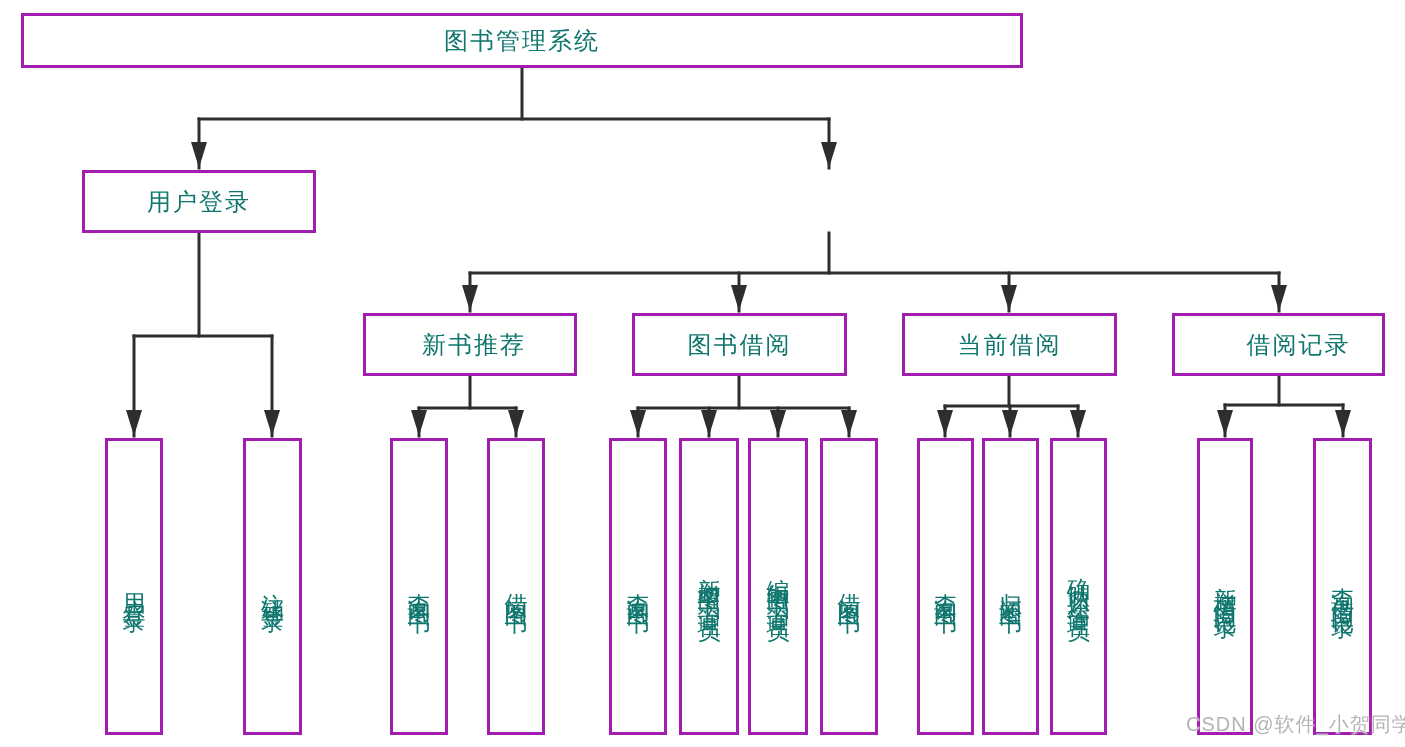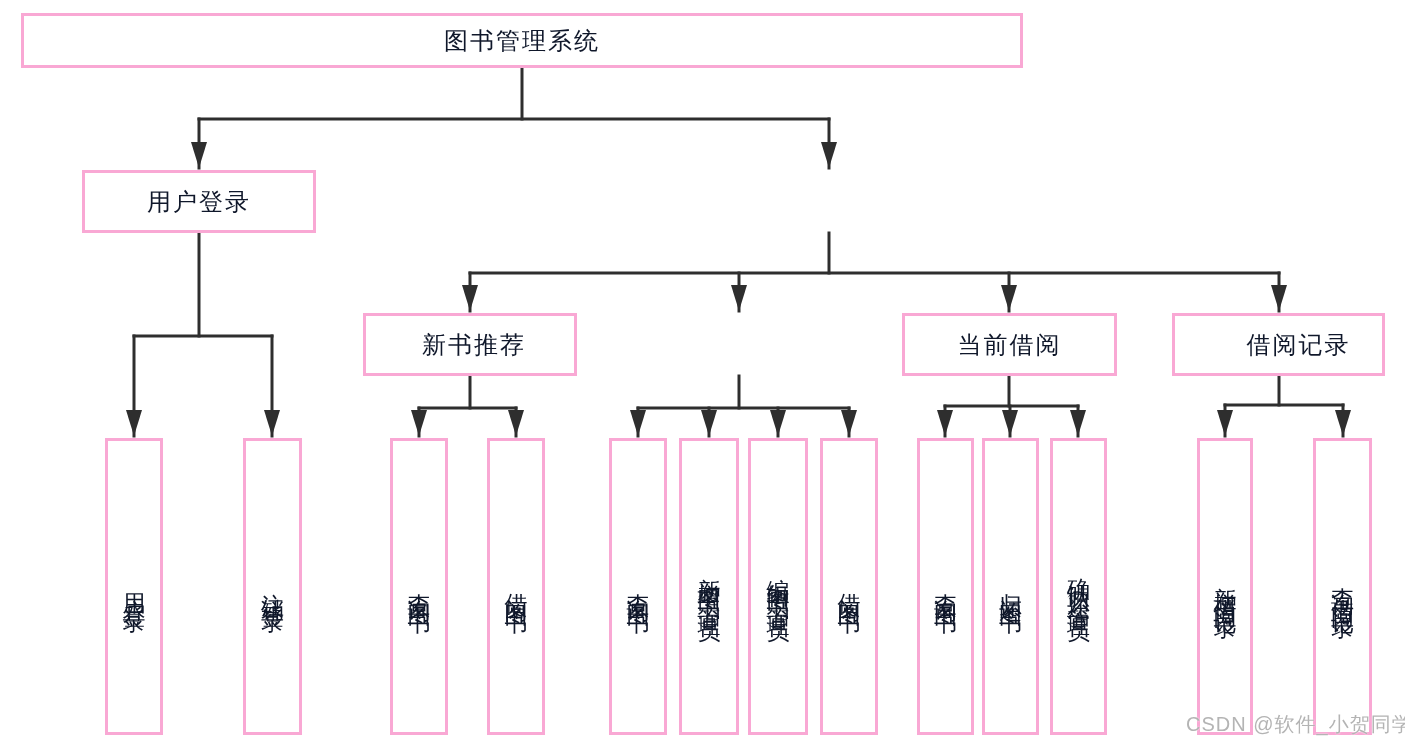--- a/index.html
+++ b/index.html
@@ -9,25 +9,25 @@
     position: relative;
     overflow: hidden;
     font-family: "Liberation Sans", "DejaVu Sans", sans-serif;
   }
   #canvas { position: absolute; left: 0; top: 0; width: 1405px; height: 747px; }
   svg.wires { position: absolute; left: 0; top: 0; pointer-events: none; }
 
   .node {
     position: absolute;
     background: #ffffff;
-    border: 3px solid #f9a8d4;
+    border: 3px solid #a21caf;
     display: flex;
     align-items: center;
     justify-content: center;
-    color: #0f172a;
+    color: #0f766e;
   }
   .node.h { font-size: 24px; letter-spacing: 2px; }
   .node.v { font-size: 23px; }
   .node.v .vtext {
     writing-mode: vertical-rl;
     text-orientation: mixed;
     letter-spacing: 6px;
     line-height: 1;
     white-space: nowrap;
   }
@@ -128,20 +128,23 @@
     <span>图书管理系统</span>
   </div>
 
   <div class="node h lvl2" id="n-login">
     <span>用户登录</span>
   </div>
 
   <div class="node h lvl3" id="n-newbook">
     <span>新书推荐</span>
   </div>
+  <div class="node h lvl3" id="n-borrow">
+    <span>图书借阅</span>
+  </div>
   <div class="node h lvl3" id="n-current">
     <span>当前借阅</span>
   </div>
   <div class="node h lvl3" id="n-records">
     <span>借阅记录</span>
   </div>
 
   <div class="node v lvl4" id="l-u1">
     <span class="vtext">用户登录</span>
   </div>

